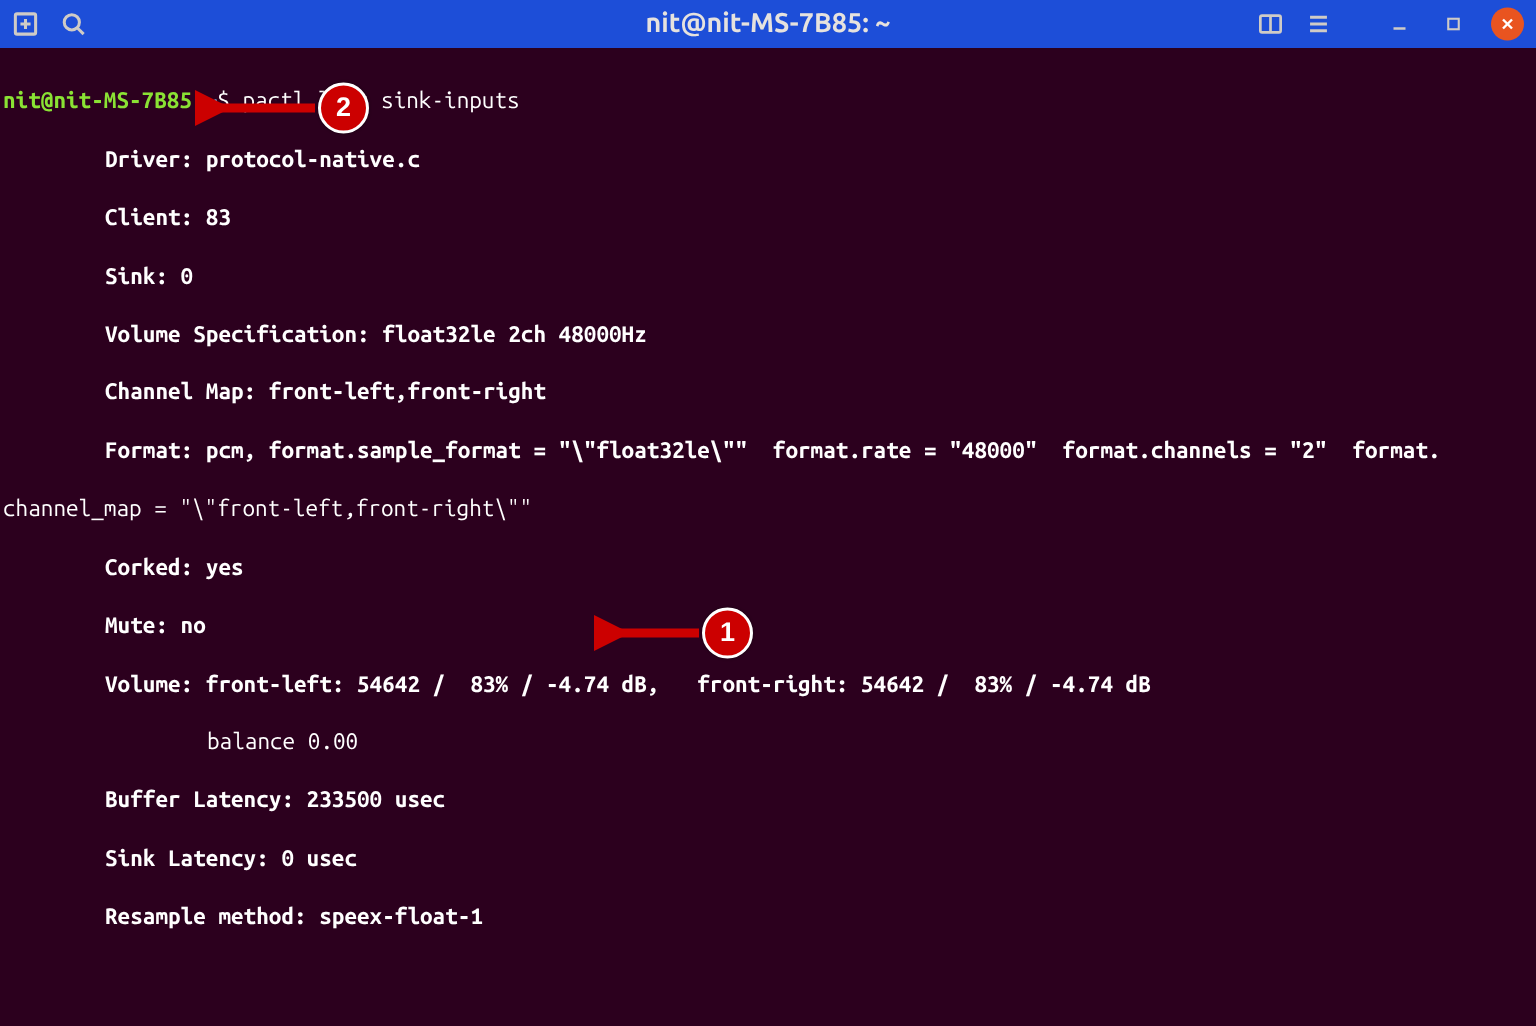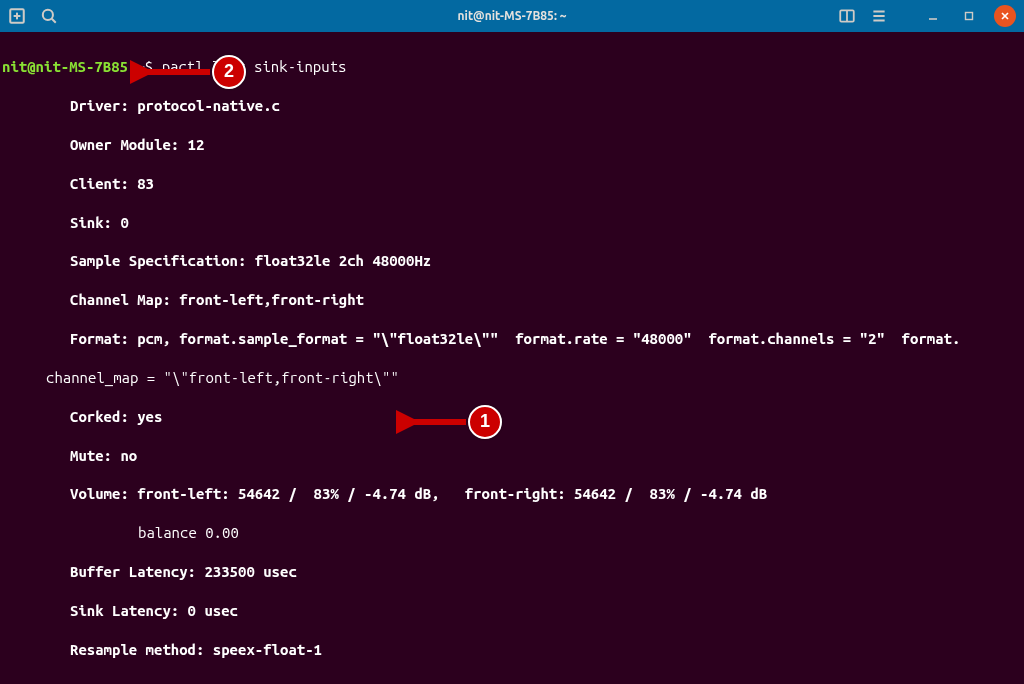--- a/index.html
+++ b/index.html
@@ -9,28 +9,28 @@
     height: 684px;
     overflow: hidden;
     background: #2c001e;
     font-family: "Ubuntu Mono", "DejaVu Sans Mono", "Consolas", monospace;
     font-size: 15px;
     line-height: 19.4px;
     color: #ffffff;
   }
   .titlebar {
     height: 32px;
-    background: #0369a1;
+    background: #1d4ed8;
     display: flex;
     align-items: center;
     justify-content: space-between;
     padding: 0 8px;
     color: #d6d3cf;
     font-family: "Ubuntu", sans-serif;
-    font-size: 12px;
+    font-size: 18px;
   }
   .titlebar .left, .titlebar .right {
     display: flex;
     align-items: center;
     gap: 14px;
   }
   .titlebar .center {
     position: absolute;
     left: 0; right: 0;
     text-align: center;
@@ -62,21 +62,21 @@
     padding: 6px 2px 2px 2px;
     white-space: pre;
     letter-spacing: 0px;
   }
   .line { display: block; }
   .green { color: #8ae234; font-weight: bold; }
   .blue  { color: #729fcf; font-weight: bold; }
   .white { color: #ffffff; }
   .ind1 { padding-left: 68px; display:inline-block;font-weight:bold; }  
   .ind2 { padding-left: 136px; display:inline-block; } 
-  .noind { padding-left: 0; margin-left: 44px; }
+  .noind { padding-left: 0; }
   
   .annot {
     position: absolute;
     pointer-events: none;
   }
   .circle {
     width: 30px; height: 30px;
     border-radius: 50%;
     background: #cc0000;
     border: 2px solid #ffffff;
@@ -144,24 +144,23 @@
             <line x1="2" y1="2" x2="8" y2="8"></line>
             <line x1="8" y1="2" x2="2" y2="8"></line>
           </svg>
       </span>
     </div>
   </div>
 
   <div class="terminal">
 <span class="line"><span class="green">nit@nit-MS-7B85</span><span class="white">:</span><span class="blue">~</span><span class="white">$</span> <span class="white">pactl list sink-inputs</span></span>
 <span class="line"><span class="ind1">Driver: protocol-native.c</span></span>
-<span class="line"><span class="ind1">Owner Module: 12</span></span>
 <span class="line"><span class="ind1">Client: 83</span></span>
 <span class="line"><span class="ind1">Sink: 0</span></span>
-<span class="line"><span class="ind1">Sample Specification: float32le 2ch 48000Hz</span></span>
+<span class="line"><span class="ind1">Volume Specification: float32le 2ch 48000Hz</span></span>
 <span class="line"><span class="ind1">Channel Map: front-left,front-right</span></span>
 <span class="line"><span class="ind1">Format: pcm, format.sample_format = "\"float32le\""  format.rate = "48000"  format.channels = "2"  format.</span></span>
 <span class="line noind">channel_map = "\"front-left,front-right\""</span>
 <span class="line"><span class="ind1">Corked: yes</span></span>
 <span class="line"><span class="ind1">Mute: no</span></span>
 <span class="line"><span class="ind1">Volume: front-left: 54642 /  83% / -4.74 dB,   front-right: 54642 /  83% / -4.74 dB</span></span>
 <span class="line"><span class="ind2">balance 0.00</span></span>
 <span class="line"><span class="ind1">Buffer Latency: 233500 usec</span></span>
 <span class="line"><span class="ind1">Sink Latency: 0 usec</span></span>
 <span class="line"><span class="ind1">Resample method: speex-float-1</span></span>

